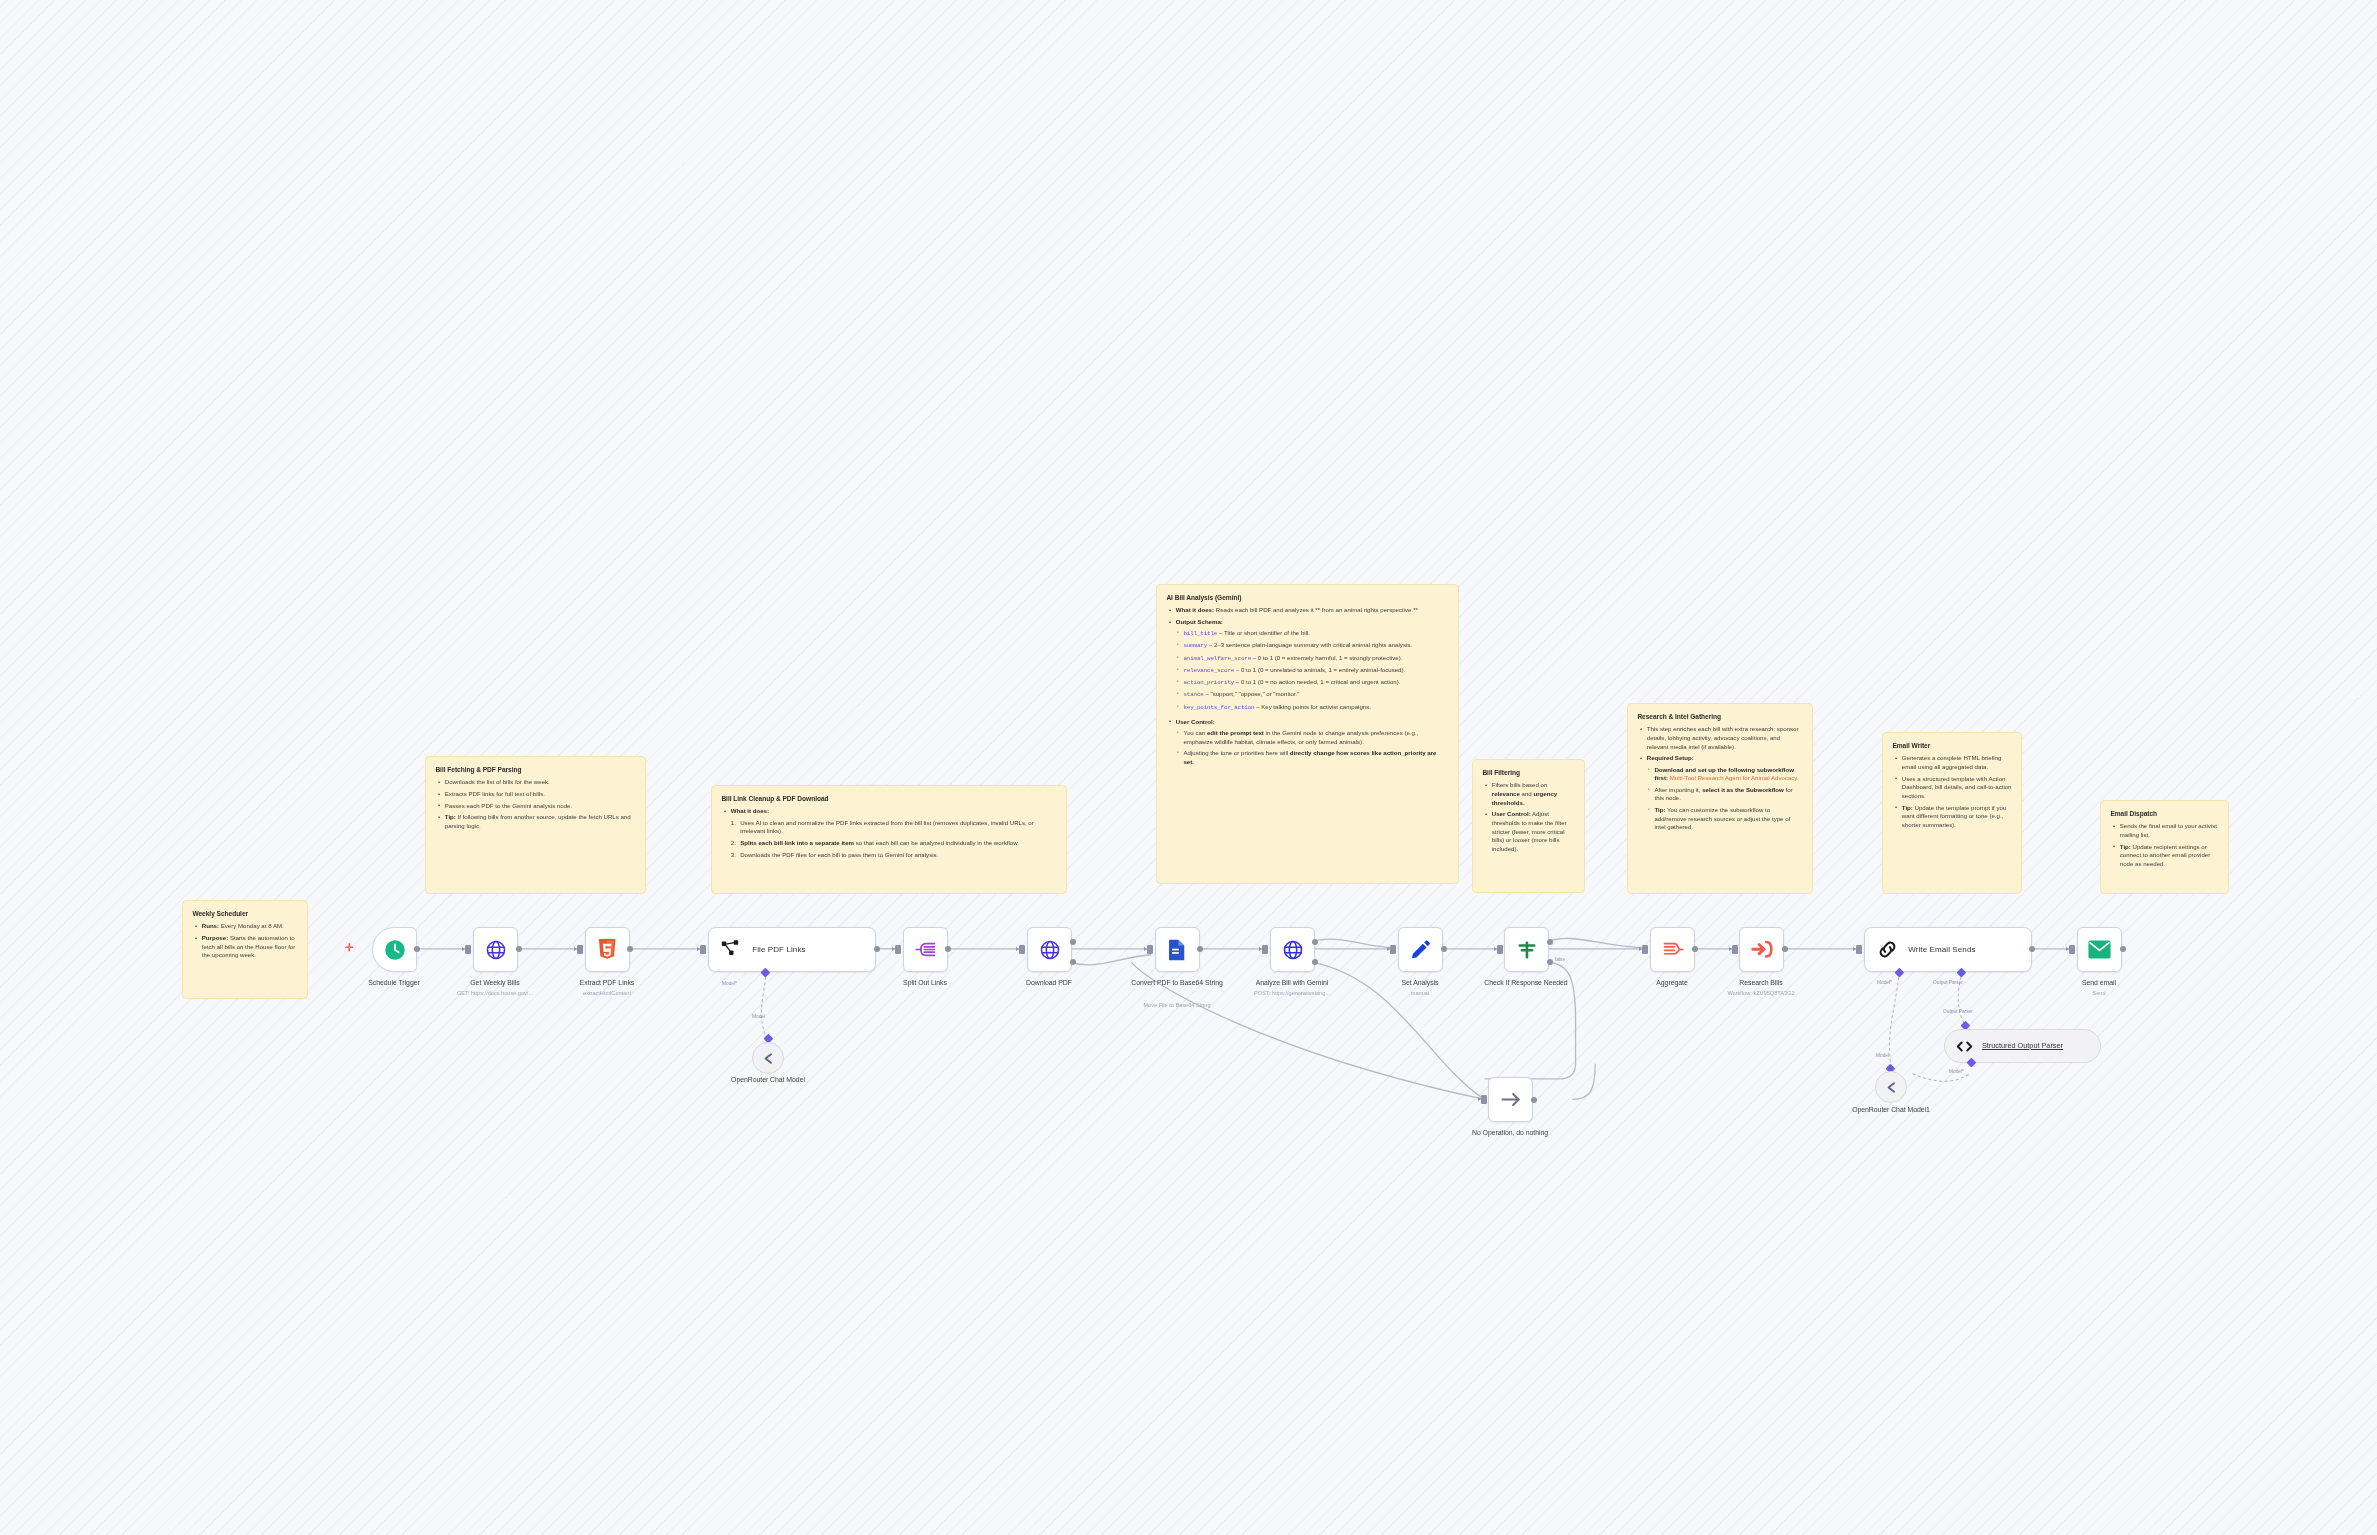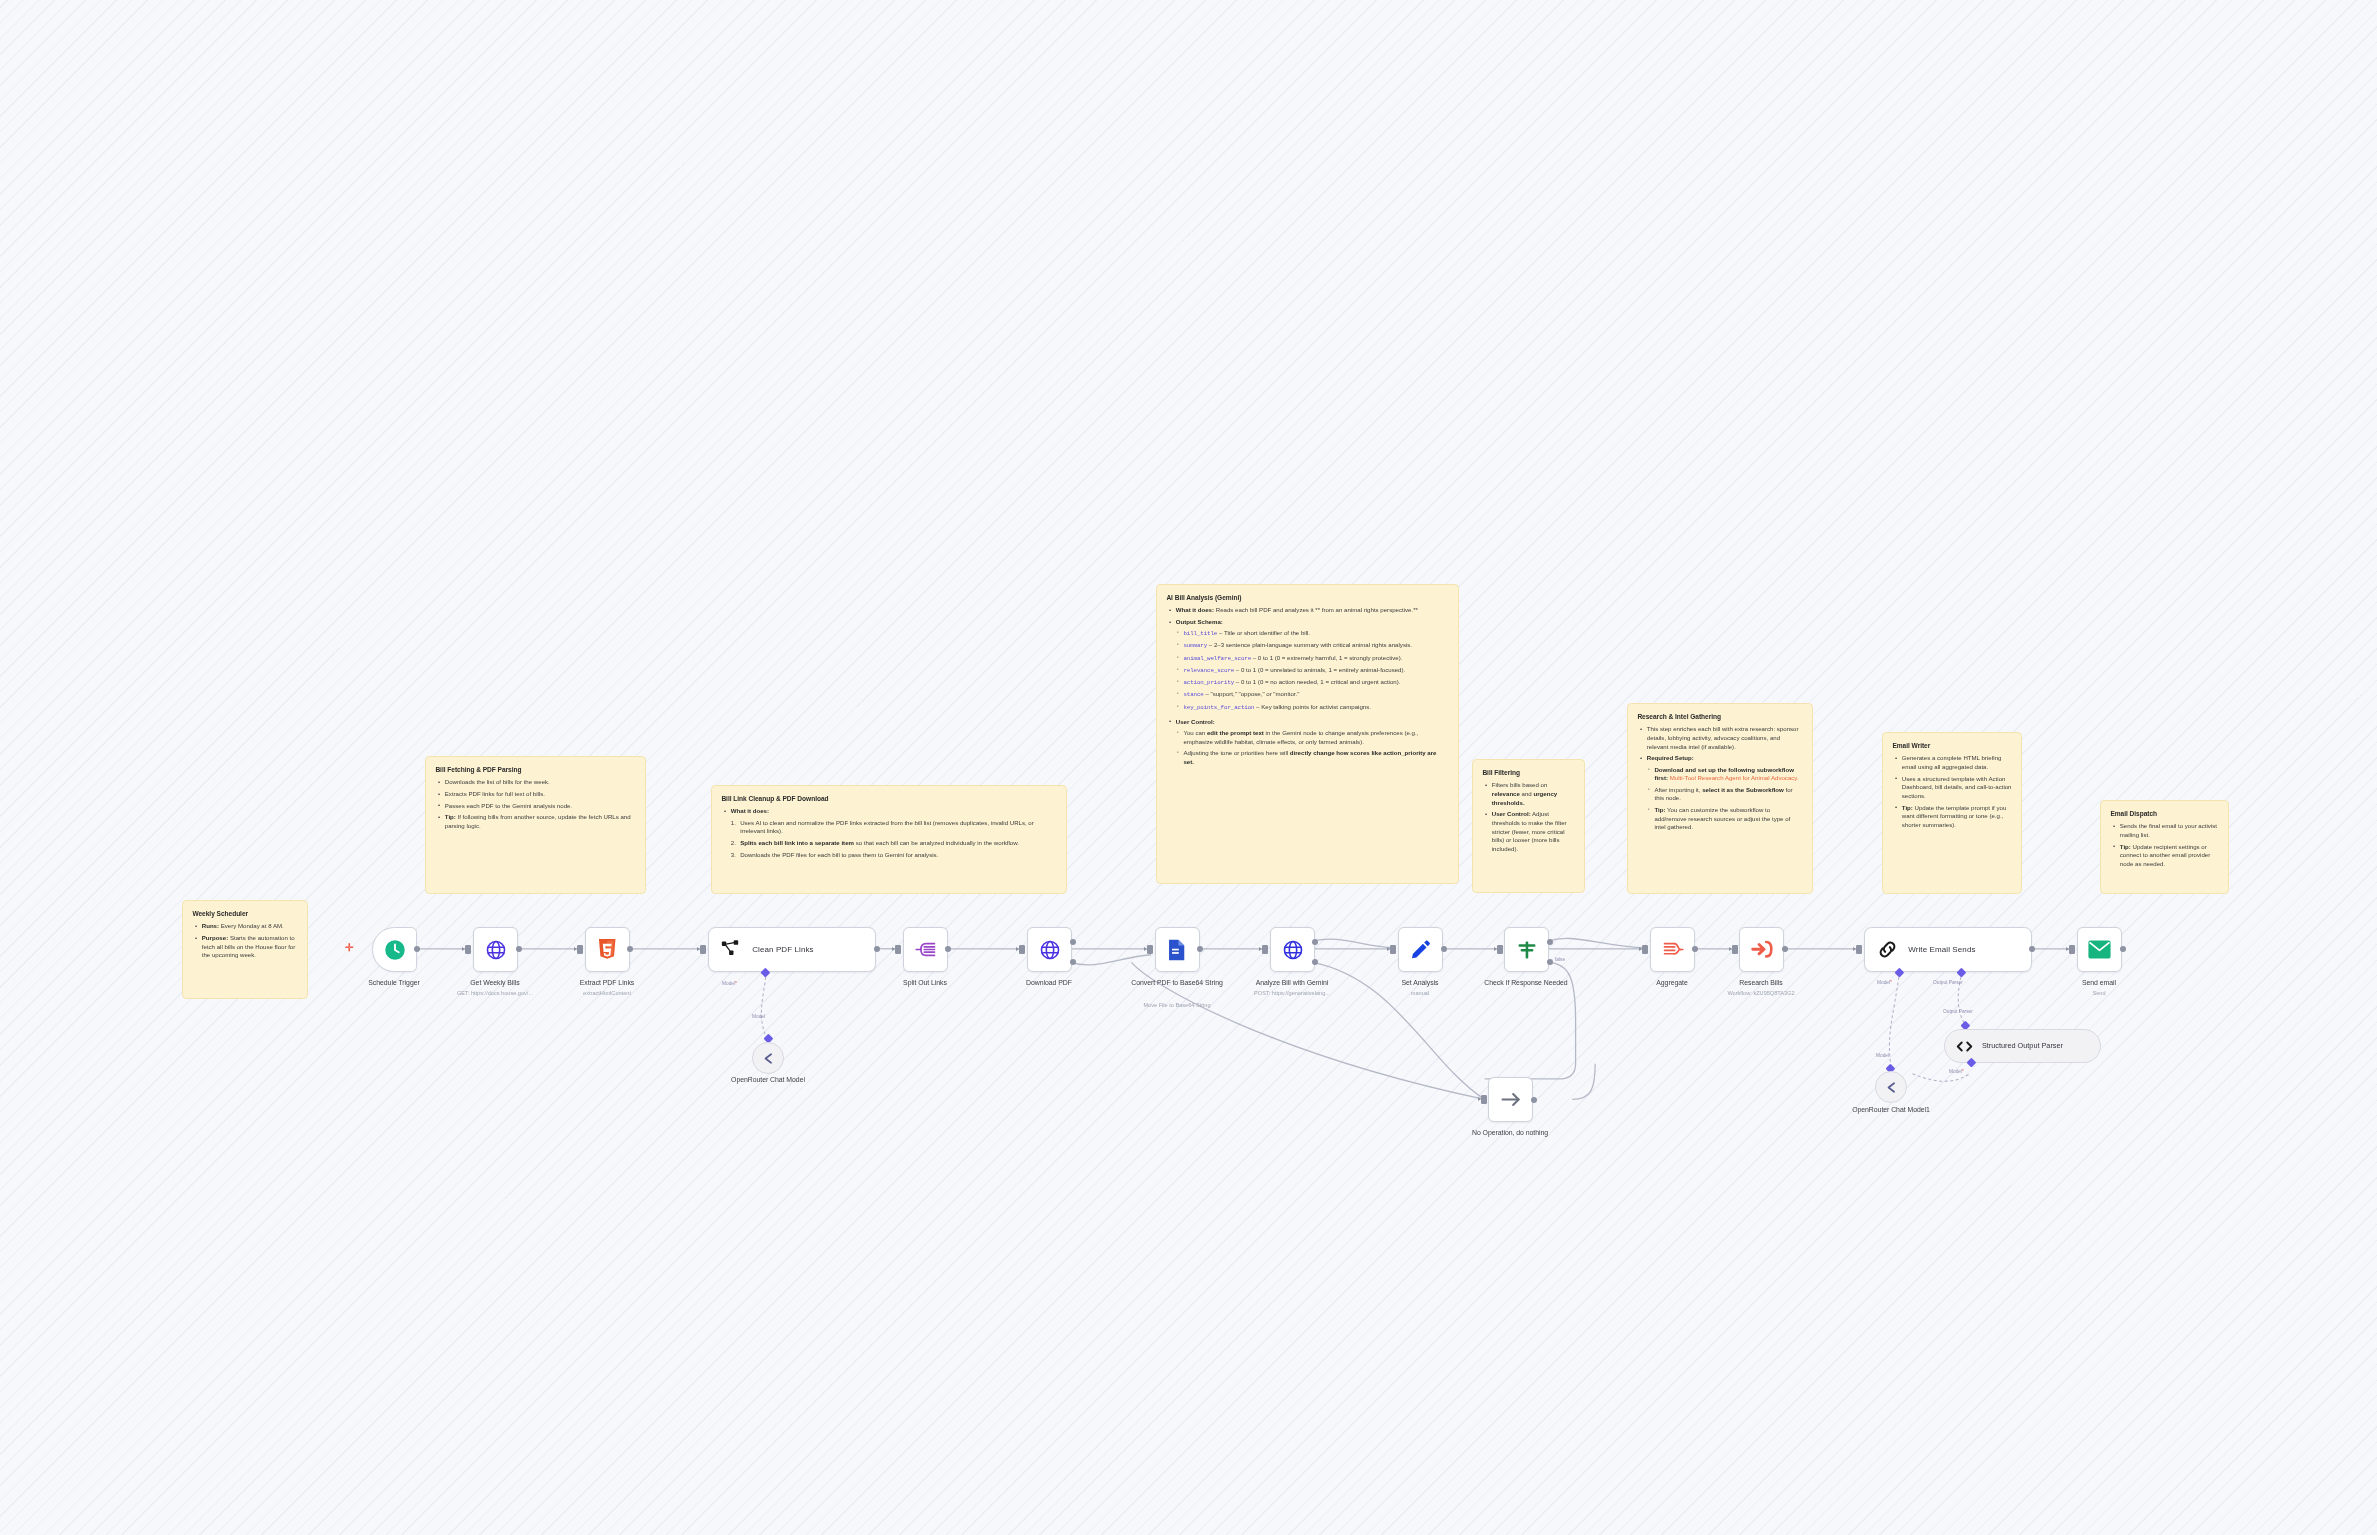--- a/index.html
+++ b/index.html
@@ -142,21 +142,21 @@
     position: absolute;
     height: 34px;
     border-radius: 17px;
     background: #f2f2f5;
     border: 0.9px solid #d8d9e2;
     display: flex; align-items: center;
     padding: 0 12px 0 10.2px;
     gap: 7.7px;
   }
   .subnode-pill .pill-label {
-    font-size: 7.3px; color: #35373e; line-height: 1.2;
+    font-size: 7.3px; color: #35373e; line-height: 1.2; text-decoration: underline;
   }
   .diamond {
     position: absolute;
     width: 6.8px; height: 6.8px;
     background: #6b5ce7;
     transform: rotate(45deg);
     border-radius: 1.2px;
   }
   .port {
     position: absolute;
@@ -413,21 +413,21 @@
   <div class="node wide" style="left:708px; top:927px;">
     <div class="glyph">
       <svg width="20.4" height="20.4" viewBox="0 0 24 24" fill="#1a1a1a">
         <rect x="1" y="3" width="5.2" height="5.2" rx="1"></rect>
         <rect x="15" y="1.6" width="5.2" height="5.2" rx="1"></rect>
         <rect x="9.5" y="13.5" width="5.2" height="5.2" rx="1"></rect>
         <path d="M6 6 L15.5 4.2" stroke="#1a1a1a" stroke-width="1.5"></path>
         <path d="M5.5 7.2 L10.5 14" stroke="#1a1a1a" stroke-width="1.5"></path>
       </svg>
     </div>
-    <span class="inner-label">Clean PDF Links</span>
+    <span class="inner-label">File PDF Links</span>
   </div>
   <div class="port" style="left:874px; top:946px;"></div>
   <div class="diamond" style="left:762px; top:969px;"></div>
   <div class="conn-label" style="left:722px; top:981px;">
     <span>Model</span><span class="req">*</span>
   </div>
   <div class="conn-label" style="left:752px; top:1014px;">Model</div>
 
   <div class="diamond" style="left:765px; top:1035px;"></div>
   <div class="subnode-round" style="left:752px; top:1042px;">

